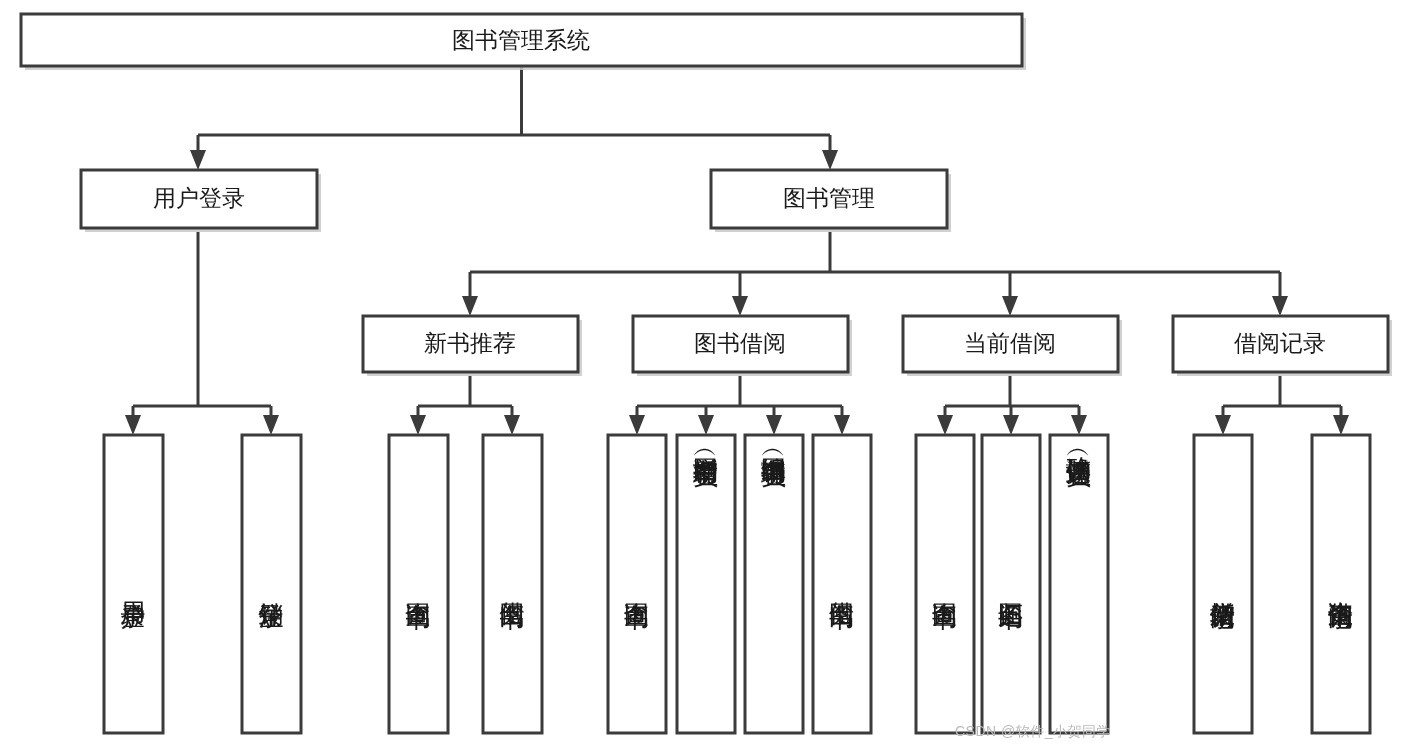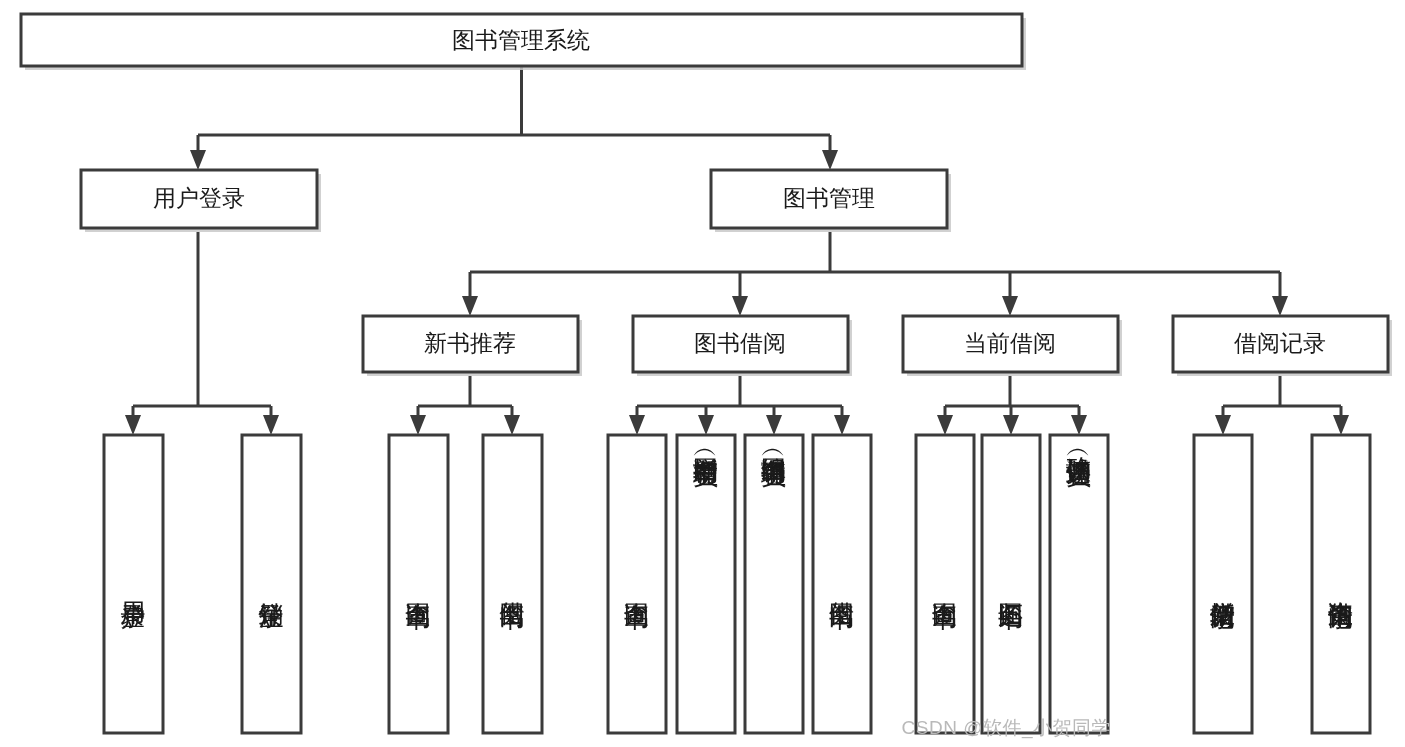--- a/index.html
+++ b/index.html
@@ -68,21 +68,21 @@
     letter-spacing: 1px;
     color: #1a1a1a;
     white-space: nowrap;
     text-align: center;
   }
   .watermark {
     position: absolute;
     right: 8px;
     bottom: 6px;
     font-family: "Liberation Sans", "DejaVu Sans", sans-serif;
-    font-size: 19px;
+    font-size: 14px;
     color: #b9b9b9;
     letter-spacing: 0.5px;
     white-space: nowrap;
     pointer-events: none;
   }
 </style>
 </head>
 <body>
 
 <div id="diagram-root">

